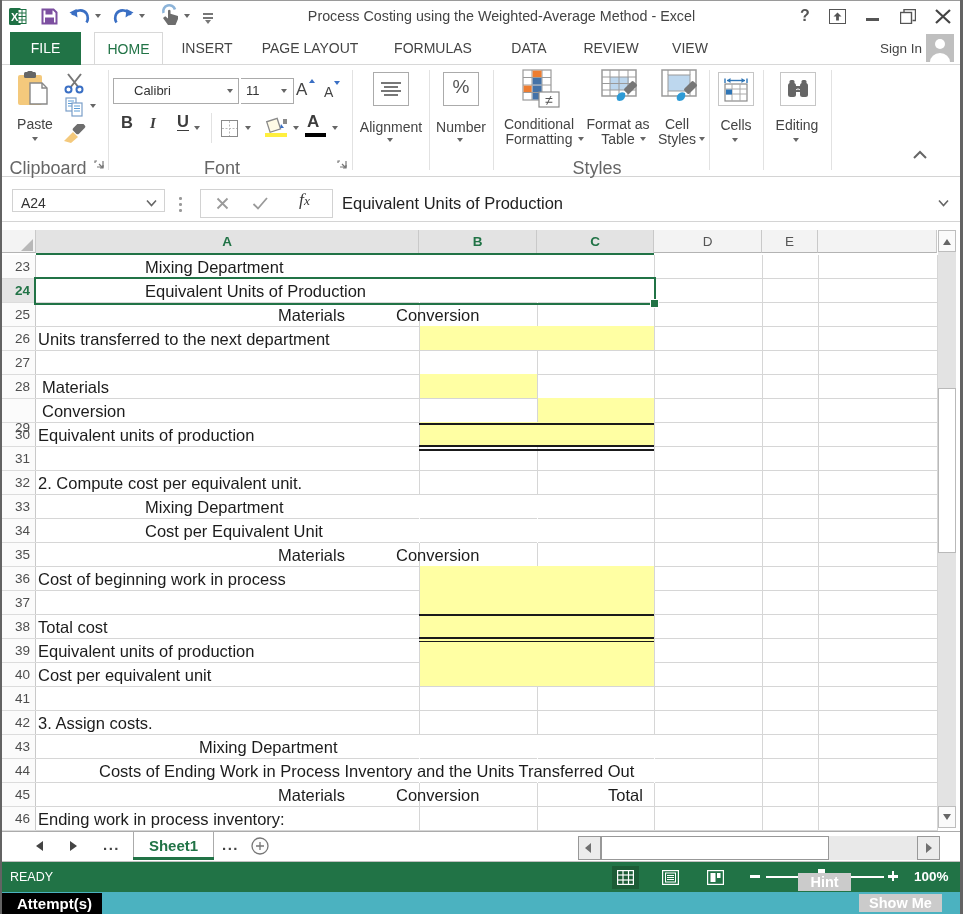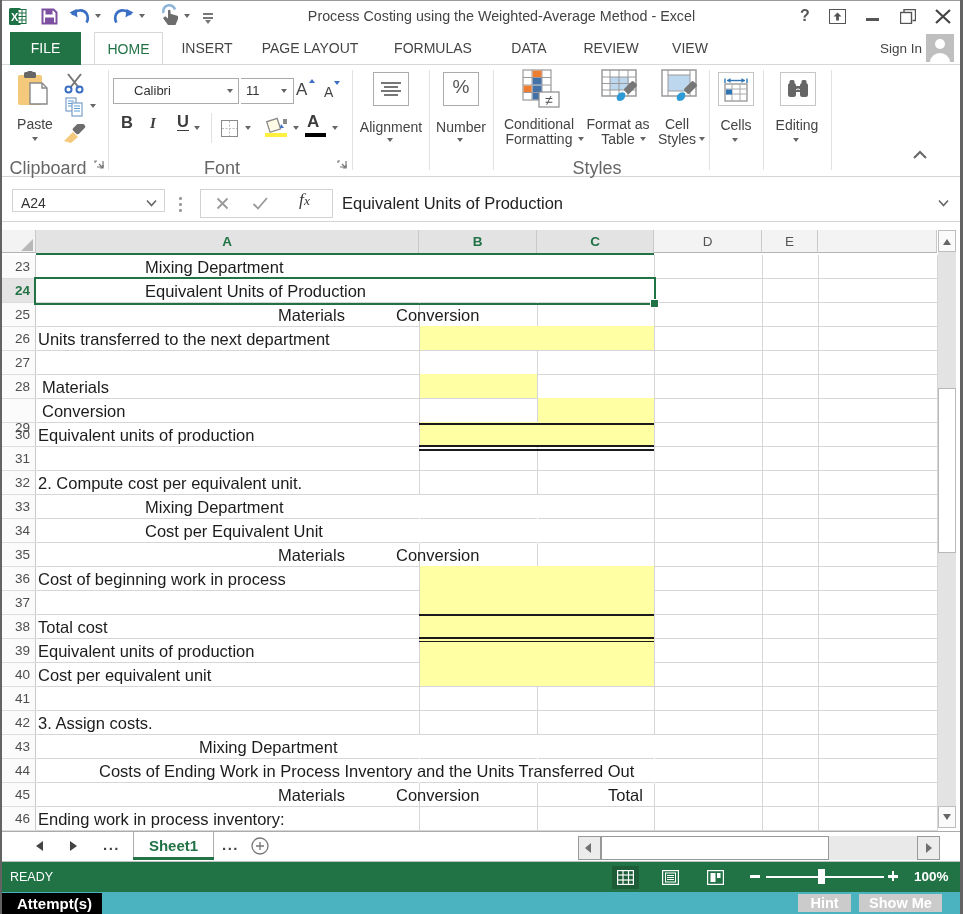--- a/index.html
+++ b/index.html
@@ -446,16 +446,16 @@
       <rect x="10" y="3" width="3.5" height="5" fill="#fff"></rect>
     </svg>
 <div class="ab" style="left:750px;top:875px;width:10px;height:2.5px;background:#fff"></div>
 <div class="ab" style="left:766px;top:876px;width:118px;height:1.5px;background:#fff"></div>
 <div class="ab" style="left:818px;top:869px;width:7px;height:15px;background:#fff"></div>
 <div class="ab" style="left:888px;top:875px;width:10px;height:2.5px;background:#fff"></div>
 <div class="ab" style="left:891.8px;top:871px;width:2.5px;height:10px;background:#fff"></div>
 <div class="ab" style="left:914px;top:862px;height:30px;line-height:30px;color:#fff;font-size:13.5px;font-weight:bold">100%</div>
 <div class="ab" style="left:0;top:892px;width:963px;height:22px;background:#4bb2c0"></div>
 <div class="ab" style="left:2px;top:893px;width:100px;height:21px;background:#000;color:#fff;font-weight:bold;font-size:15px;line-height:21px;padding-left:15px;box-sizing:border-box">Attempt(s)</div>
-<div class="ab" style="left:798px;top:894px;width:53px;height:18px;background:#cbcbcb;color:#fff;font-weight:bold;font-size:14.5px;text-align:center;line-height:18px">Hint</div>
+<div class="ab" style="left:798px;top:873px;width:53px;height:18px;background:#cbcbcb;color:#fff;font-weight:bold;font-size:14.5px;text-align:center;line-height:18px">Hint</div>
 <div class="ab" style="left:859px;top:894px;width:83px;height:18px;background:#cbcbcb;color:#fff;font-weight:bold;font-size:14.5px;text-align:center;line-height:18px">Show Me</div>
 <div class="ab" style="left:0;top:0;width:2px;height:914px;background:#636363"></div>
 <div class="ab" style="left:960px;top:0;width:3px;height:914px;background:#636363"></div>
 </div>
 </body></html>

